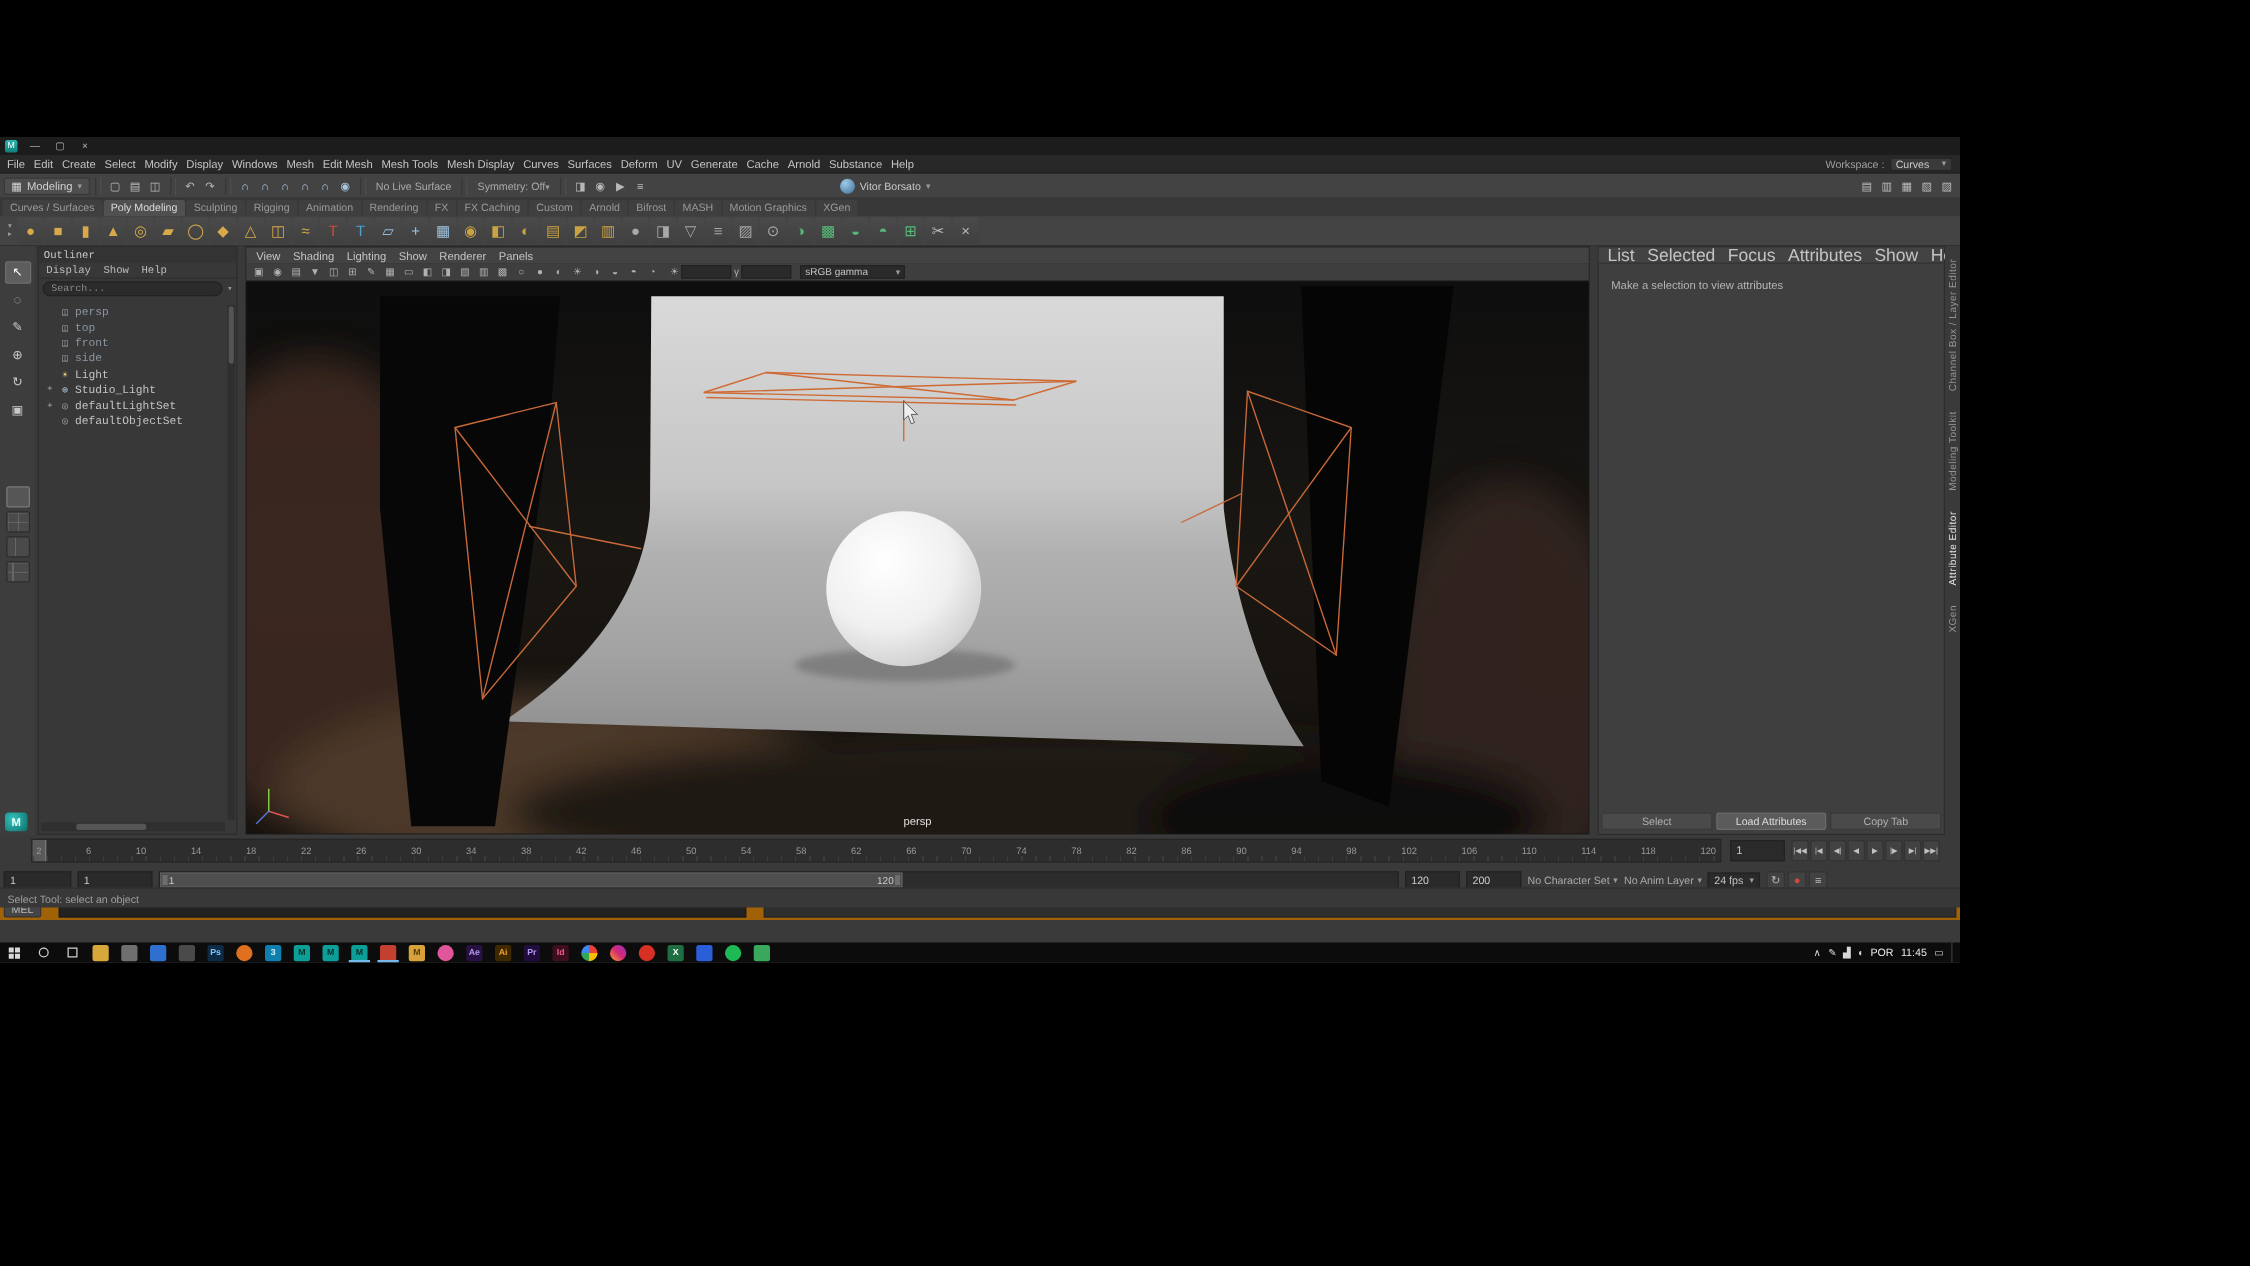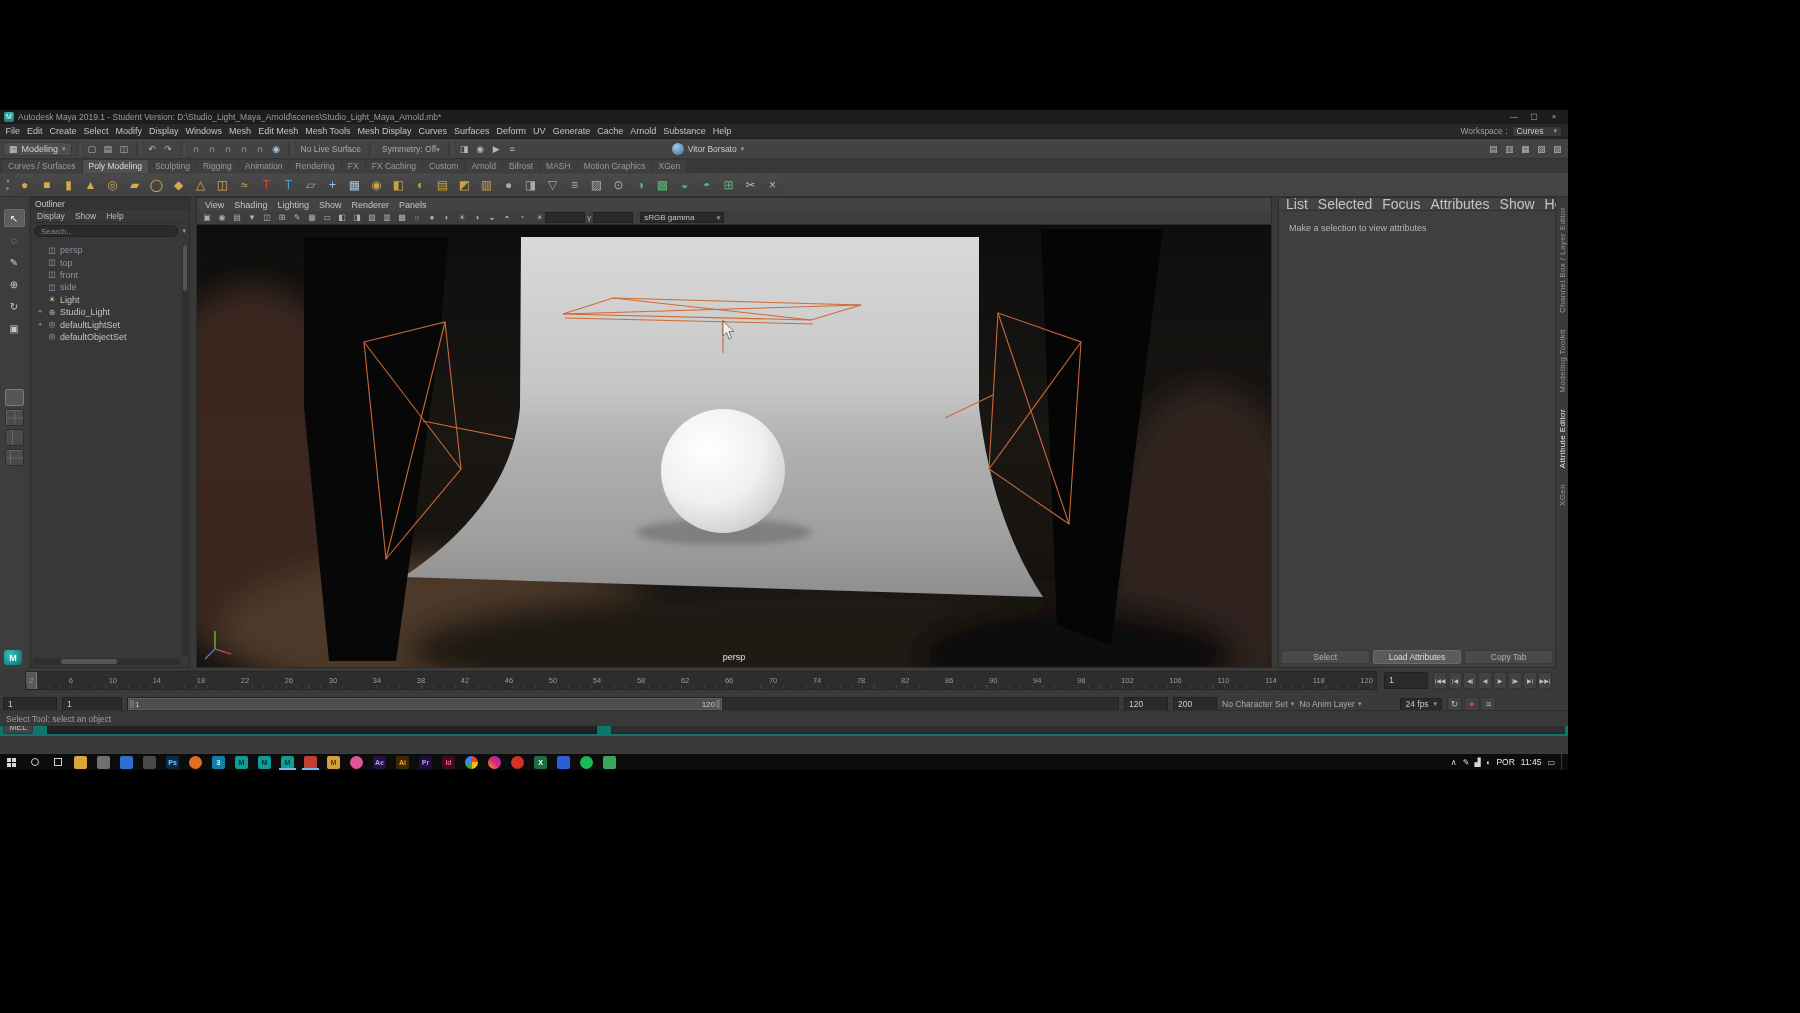--- a/index.html
+++ b/index.html
@@ -54,21 +54,21 @@
   .layouts{margin-top:48px;display:flex;flex-direction:column;gap:3px;}
   .layout-btn{width:19px;height:17px;border:1px solid #2d2d2d;background:#4a4a4a;border-radius:2px;}
   .layout-btn.active{border-color:#7a7a7a;background:#565656;}
   .layout-btn.pat-quad{background-image:linear-gradient(#666 1px,transparent 1px),linear-g radient(90deg,#666 1px,transparent 1px);}
   .layout-btn.pat-quad{background-image:linear-gradient(#666 1px,transparent 1px),linear-gradient(90deg,#666 1px,transparent 1px);background-size:50% 50%;}
   .layout-btn.pat-split{background-image:linear-gradient(90deg,transparent 6px,#666 6px,#666 7px,transparent 7px);}
   .layout-btn.pat-cols{background-image:linear-gradient(90deg,transparent 4px,#666 4px,#666 5px,transparent 5px),linear-gradient(#666 1px,transparent 1px);background-size:100% 100%,100% 50%;}
   .maya-logo{position:absolute;left:4px;bottom:3px;width:18px;height:15px;border-radius:3px;background:radial-gradient(circle at 35% 35%,#35c2bc,#0b6e6a);color:#eafffd;font-size:9px;font-weight:bold;display:flex;align-items:center;justify-content:center;}
 
   
-  .outliner{position:absolute;left:30px;top:0;width:160px;height:100%;background:#383838;border:1px solid #2c2c2c;}
+  .outliner{position:absolute;left:30px;top:0;width:160px;height:100%;background:#383838;border:1px solid #2c2c2c;font-family:Liberation Mono, monospace;}
   .ol-title{height:12px;background:#333;color:#c8c8c8;font-size:8.5px;padding:1px 4px;}
   .ol-menus{height:13px;display:flex;gap:2px;align-items:center;border-bottom:1px solid #2e2e2e;padding:0 2px;}
   .ol-menu{font-size:8.5px;color:#bdbdbd;padding:0 4px;}
   .ol-search-row{height:16px;display:flex;align-items:center;padding:2px 3px;gap:4px;}
   .ol-search{flex:1;height:12px;background:#2b2b2b;border:1px solid #222;border-radius:6px;color:#bbb;font-size:8px;padding:0 6px;outline:none;font-family:inherit;}
   .ol-search::placeholder{color:#8a8a8a;}
   .ol-filter{font-size:7px;color:#9a9a9a;}
   .ol-list{position:absolute;top:46px;left:1px;right:8px;bottom:11px;overflow:hidden;}
   .ol-row{height:12.4px;display:flex;align-items:center;gap:3px;padding-left:4px;}
   .ol-exp{width:8px;font-size:7px;color:#aaa;text-align:center;visibility:hidden;line-height:8px;}
@@ -122,26 +122,26 @@
 
   
   .rangebar{position:absolute;top:583px;left:0;right:0;height:22px;background:#3a3a3a;display:flex;align-items:center;gap:5px;padding:0 3px;}
   .rs-field{height:14px;background:#2a2a2a;border:1px solid #222;color:#ccc;font-size:8.5px;padding:0 4px;font-family:inherit;outline:none;}
   .rs-track{position:relative;width:992px;height:14px;background:#2c2c2c;border:1px solid #242424;}
   .rs-bar{position:absolute;left:0;top:0;width:60%;height:100%;background:#4e4e4e;border:1px solid #5e5e5e;display:flex;align-items:center;justify-content:space-between;padding:0 6px;}
   .rs-bar::before,.rs-bar::after{content:"";position:absolute;top:1px;bottom:1px;width:4px;background:#6e6e6e;}
   .rs-bar::before{left:1px;} .rs-bar::after{right:1px;}
   .rs-bar span{font-size:8px;color:#ccc;}
   .rs-dd{display:flex;align-items:center;gap:3px;font-size:8.5px;color:#aaa;white-space:nowrap;}
-  .fps-dd{height:13px;background:#2a2a2a;border:1px solid #222;display:flex;align-items:center;gap:5px;padding:0 4px;font-size:8.5px;color:#c4c4c4;margin-left:34px;}
+  .fps-dd{height:13px;background:#2a2a2a;border:1px solid #222;display:flex;align-items:center;gap:5px;padding:0 4px;font-size:8.5px;color:#c4c4c4;}
   .rs-icons{display:flex;gap:2px;}
   .rs-ico{width:15px;height:14px;display:flex;align-items:center;justify-content:center;font-size:9px;color:#b8b8b8;background:#424242;border:1px solid #333;border-radius:2px;}
 
   
-  .cmdline{position:absolute;top:606px;left:0;right:0;height:20px;background:#0f766e;display:flex;align-items:center;gap:14px;padding:0 3px;}
+  .cmdline{position:absolute;top:606px;left:0;right:0;height:20px;background:#a16207;display:flex;align-items:center;gap:14px;padding:0 3px;}
   .cmd-label{width:30px;height:15px;background:#454545;border:1px solid #333;color:#bbb;font-size:8.5px;text-align:center;line-height:14px;border-radius:2px;}
   .cmd-input{width:550px;height:15px;background:#222;border:1px solid #1a1a1a;outline:none;color:#ccc;font-family:inherit;font-size:8.5px;padding:0 3px;}
   .cmd-output{flex:1;height:15px;background:#2e2e2e;border:1px solid #262626;}
   .helpline{position:absolute;top:600px;left:0;right:0;height:16px;background:#383838;border-top:1px solid #2e2e2e;display:flex;align-items:center;padding:0 6px;font-size:8.5px;color:#9f9f9f;}
 
   
   .taskbar{position:absolute;top:644px;left:0;right:0;height:16px;background:#0c0c0c;display:flex;align-items:center;}
   .tb-cell{width:23px;height:16px;display:flex;align-items:center;justify-content:center;position:relative;flex:0 0 auto;}
   .tb-cell.open::after{content:"";position:absolute;left:3px;right:3px;bottom:0;height:2px;background:#76b9ed;}
   .win-logo{position:relative;width:9px;height:9px;}
@@ -155,21 +155,20 @@
   .tray-text{font-size:8.5px;color:#e8e8e8;}
   .show-desktop{width:3px;height:16px;border-left:1px solid #3a3a3a;}
 </style>
 </head>
 <body>
 
 <div class="screen">
 
   <div class="titlebar">
     <span class="maya-badge">M</span>
-    <span class="title-text">Autodesk Maya 2019.1 - Student Version: D:\Studio_Light_Maya_Arnold\scenes\Studio_Light_Maya_Arnold.mb*</span>
     <span class="win-btns">
       <span>—</span>
       <span>▢</span>
       <span>×</span>
     </span>
   </div>
 
   <div class="menubar">
     <div class="menu-items">
 

